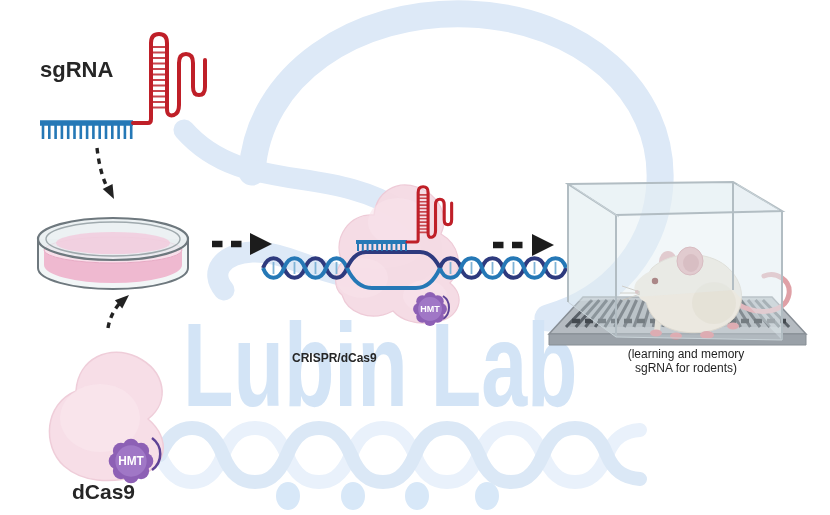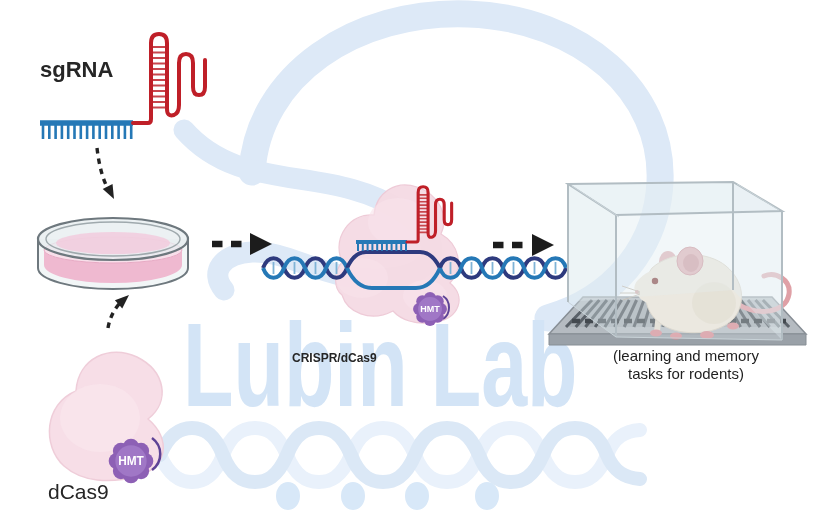--- a/index.html
+++ b/index.html
@@ -6,27 +6,27 @@
   #canvas{
     position:relative;width:830px;height:515px;background:#ffffff;
     overflow:hidden;font-family:"Liberation Sans", sans-serif;
   }
   svg{position:absolute;left:0;top:0;}
   .label{
     position:absolute;color:#262626;text-align:left;
     font-family:"Liberation Sans", sans-serif;
   }
   .lbl-sgrna{left:40px;top:57px;width:90px;font-size:22px;font-weight:bold;}
-  .lbl-dcas9{left:48px;top:480px;width:90px;font-size:21px;font-weight:normal;}
+  .lbl-dcas9{left:72px;top:480px;width:90px;font-size:21px;font-weight:bold;}
   .lbl-complex{left:292px;top:351px;width:160px;font-size:12px;font-weight:bold;}
   .behavior-block{
     position:absolute;left:576px;top:347px;width:220px;text-align:center;color:#1f1f1f;
   }
   .behavior-title{font-size:19px;font-weight:bold;margin-bottom:3px;}
-  .behavior-sub{font-size:15px;line-height:1.18;}
+  .behavior-sub{font-size:12px;line-height:1.18;}
   .watermark-text{
     position:absolute;left:183px;top:305px;width:620px;height:125px;
     font-size:118px;font-weight:bold;line-height:120px;color:#d3e4f6;
     transform:scaleX(0.70);transform-origin:left top;white-space:nowrap;
     letter-spacing:0px;
   }
 </style>
 </head>
 <body>
 
@@ -207,16 +207,16 @@
         </g>
       </g>
     </g>
   </svg>
 
   <div class="label lbl-sgrna">sgRNA</div>
   <div class="label lbl-dcas9">dCas9</div>
   <div class="label lbl-complex">CRISPR/dCas9</div>
   <div class="behavior-block">
     <div class="behavior-sub">(learning and memory</div>
-    <div class="behavior-sub">tasks for rodents)</div>
+    <div class="behavior-sub">sgRNA for rodents)</div>
   </div>
 
 </div>
 
 </body></html>

